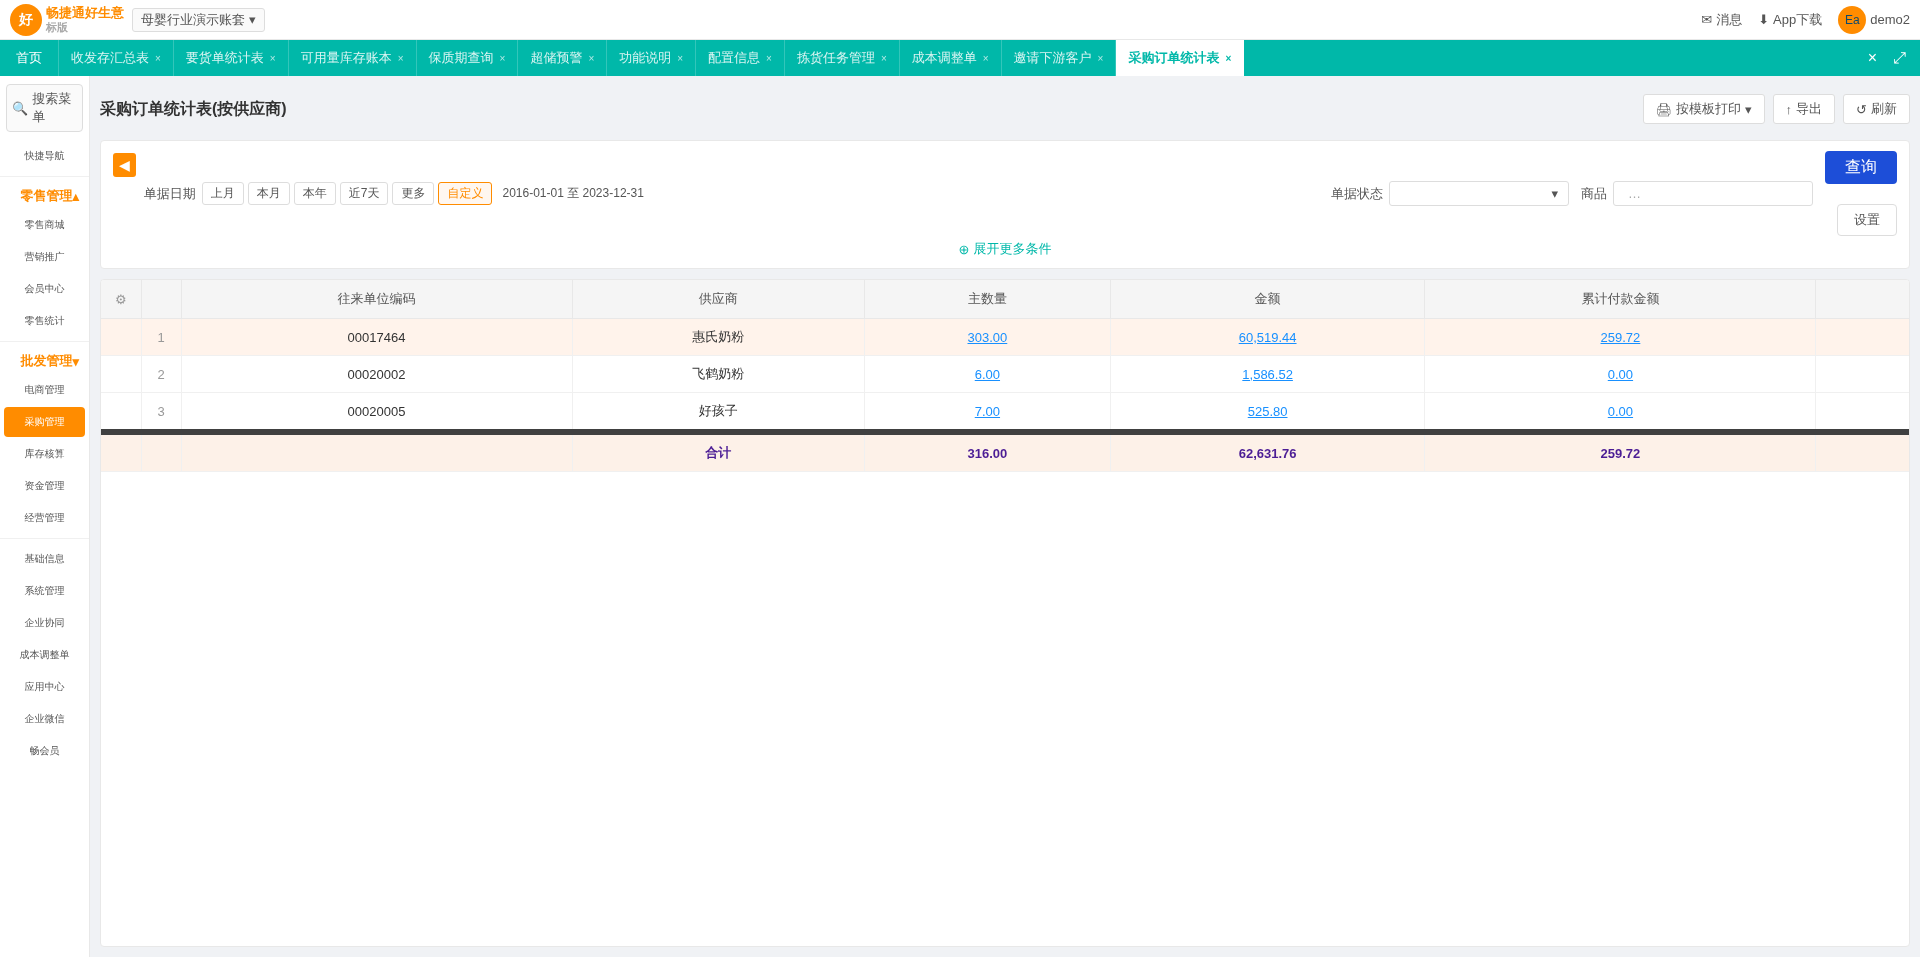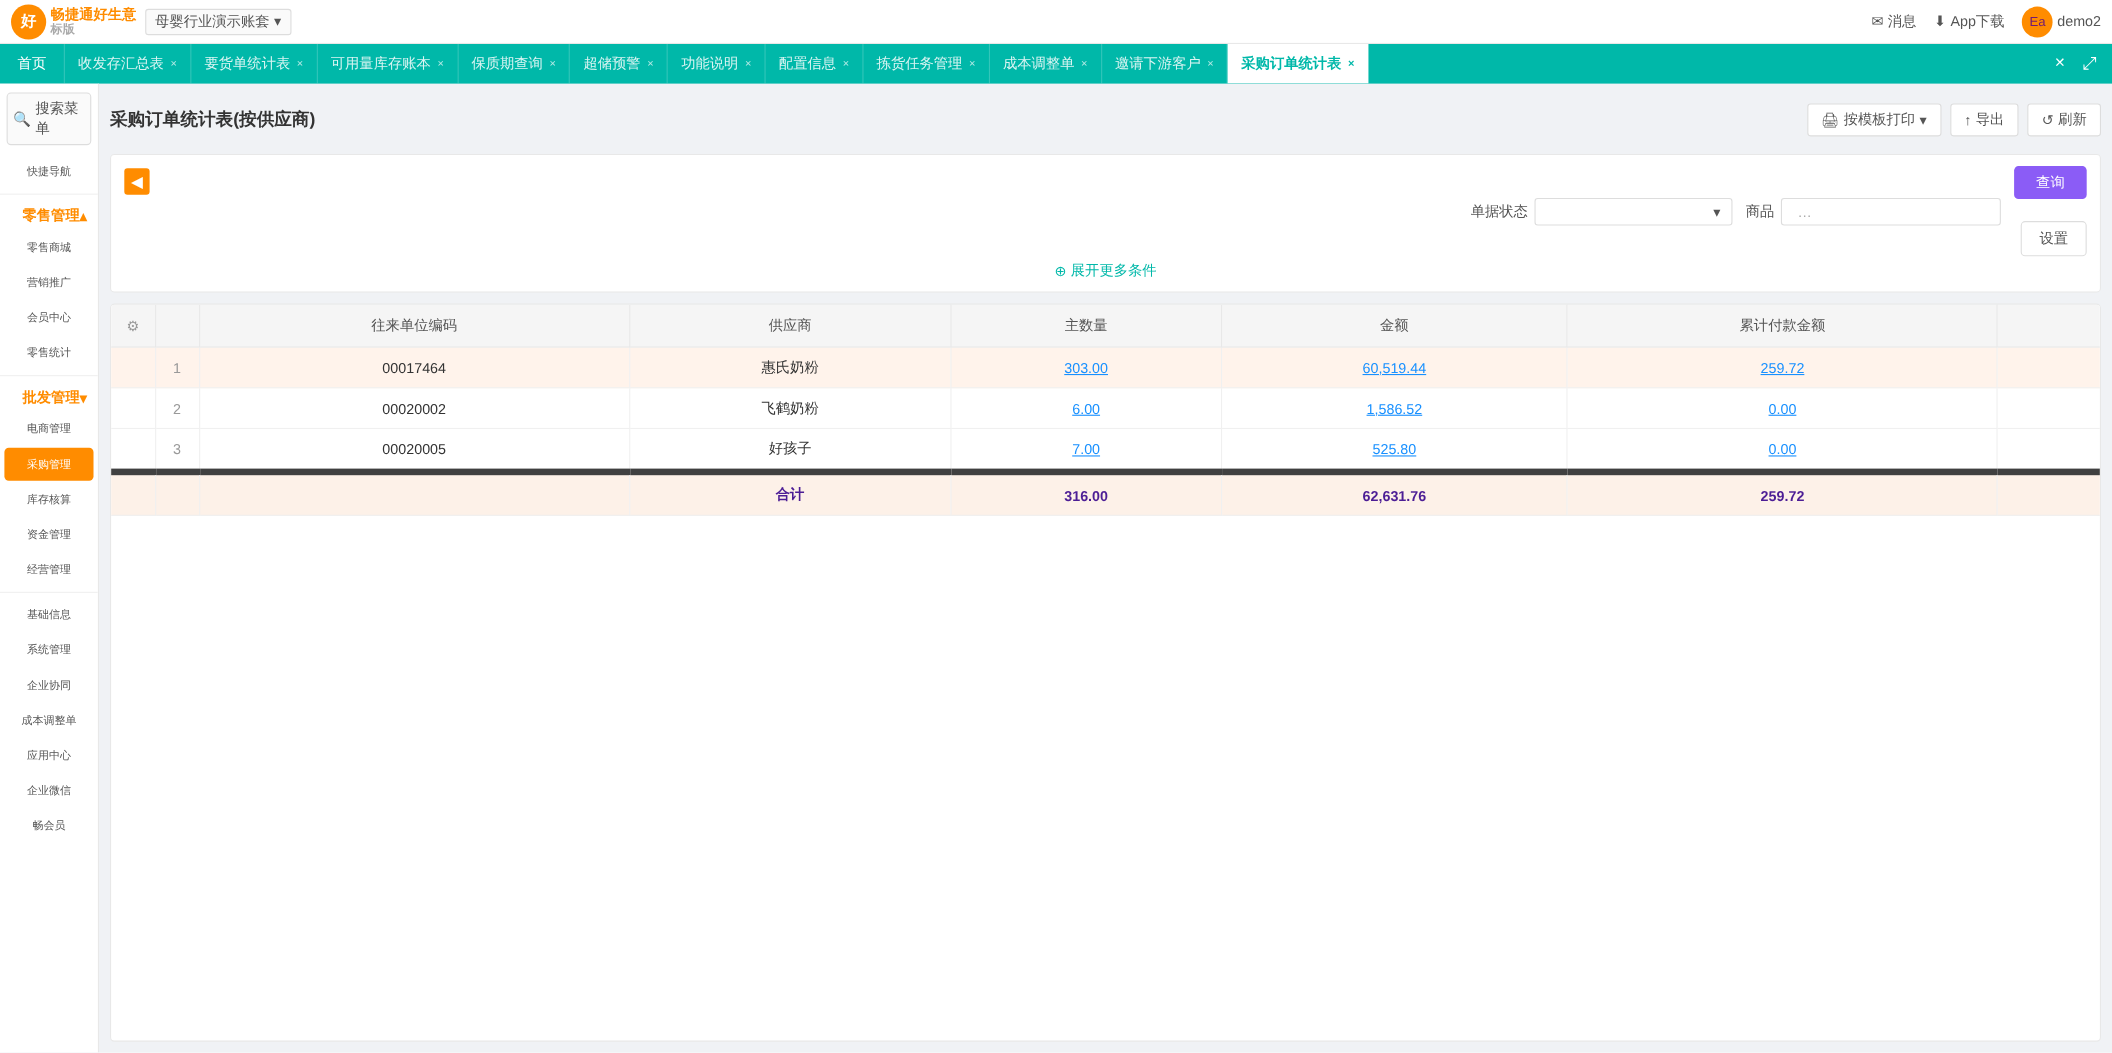--- a/index.html
+++ b/index.html
@@ -11,21 +11,21 @@
       border-bottom: 1px solid #e8e8e8; padding: 0 10px; gap: 10px;
       justify-content: space-between;
     }
     .top-bar-left { display: flex; align-items: center; gap: 8px; }
     .logo { display: flex; align-items: center; gap: 4px; }
     .logo-icon { width: 32px; height: 32px; background: #ff8c00; border-radius: 50%; display: flex; align-items: center; justify-content: center; color: #fff; font-size: 14px; font-weight: bold; }
     .logo-text { font-size: 12px; color: #ff8c00; font-weight: bold; line-height: 1.2; }
     .workspace-selector { display: flex; align-items: center; gap: 4px; cursor: pointer; color: #555; border: 1px solid #ddd; padding: 2px 8px; border-radius: 3px; background: #fafafa; }
     .top-bar-right { display: flex; align-items: center; gap: 16px; }
     .top-bar-action { display: flex; align-items: center; gap: 4px; color: #555; cursor: pointer; }
-    .avatar { width: 28px; height: 28px; border-radius: 50%; background: #ff8c00; display: flex; align-items: center; justify-content: center; color: #701a75; font-size: 12px; text-align: center; }
+    .avatar { width: 28px; height: 28px; border-radius: 50%; background: #ff8c00; display: flex; align-items: center; justify-content: center; color: #0c4a6e; font-size: 12px; text-align: center; }
 
     
     .tab-bar {
       display: flex; align-items: center; background: #00b8a9; height: 36px;
       padding: 0 0 0 0; overflow: hidden;
     }
     .tab-item {
       display: flex; align-items: center; padding: 14px 12px; height: 36px;
       color: rgba(255,255,255,0.85); cursor: pointer; white-space: nowrap;
       border-right: 1px solid rgba(255,255,255,0.2); font-size: 12px;
@@ -127,22 +127,22 @@
     .row-num { color: #999; }
     .link-val { color: #1890ff; text-decoration: underline; cursor: pointer; }
     .settings-icon { color: #999; cursor: pointer; }
 
     
     .table-footer { background: #fdf1e8; }
     .table-footer td { font-weight: bold; color: #4c1d95; border-top: 6px solid #404040; }
 
     
     .btn-query {
-      padding: 6px 20px; background: #8b5cf6; color: #fff; border: none;
-      border-radius: 4px; cursor: pointer; font-size: 13px;
+      padding: 6px 20px; background: #1d4ed8; color: #fff; border: none;
+      border-radius: 4px; cursor: pointer; font-size: 16px;
     }
     .btn-settings {
       padding: 6px 16px; background: #fff; color: #555; border: 1px solid #ddd;
       border-radius: 4px; cursor: pointer; font-size: 13px; margin-top: 16px; display: block;
     }
     .query-btn-area { display: flex; flex-direction: column; align-items: flex-end; gap: 4px; }
 
     .filter-section { background: #fff; border-radius: 4px; padding: 10px 12px; margin-bottom: 10px; border: 1px solid #e8e8e8; }
     .filter-top-row { display: flex; align-items: flex-start; gap: 16px; }
     .filter-col { display: flex; align-items: center; gap: 6px; }
@@ -296,20 +296,32 @@
       </div>
     </div>
 
     <div class="filter-section">
       <div class="filter-top-row">
 
         <div style="display:flex;align-items:flex-start;gap:8px;flex:1;">
           <div style="background:#ff8c00;color:#fff;padding:4px 6px;border-radius:3px;cursor:pointer;font-size:14px;margin-top:2px;">◀</div>
           <div style="display:flex;flex-direction:column;gap:8px;flex:1;">
             <div style="display:flex;align-items:center;gap:12px;flex-wrap:wrap;">
+              <div class="filter-col">
+                <span class="filter-label">单据日期</span>
+                <div class="date-shortcuts">
+                  <button class="date-btn">上月</button>
+                  <button class="date-btn">本月</button>
+                  <button class="date-btn">本年</button>
+                  <button class="date-btn">近7天</button>
+                  <button class="date-btn">更多</button>
+                  <button class="date-custom-btn">自定义</button>
+                </div>
+                <span class="date-range">2016-01-01 至 2023-12-31</span>
+              </div>
               <div style="flex:1;"></div>
               <div class="filter-col" style="min-width:220px;">
                 <span class="filter-label">单据状态</span>
                 <div class="filter-select" style="flex:1;">
                   <span></span>
                   <span>▾</span>
                 </div>
               </div>
               <div class="filter-col" style="min-width:220px;">
                 <span class="filter-label">商品</span>

